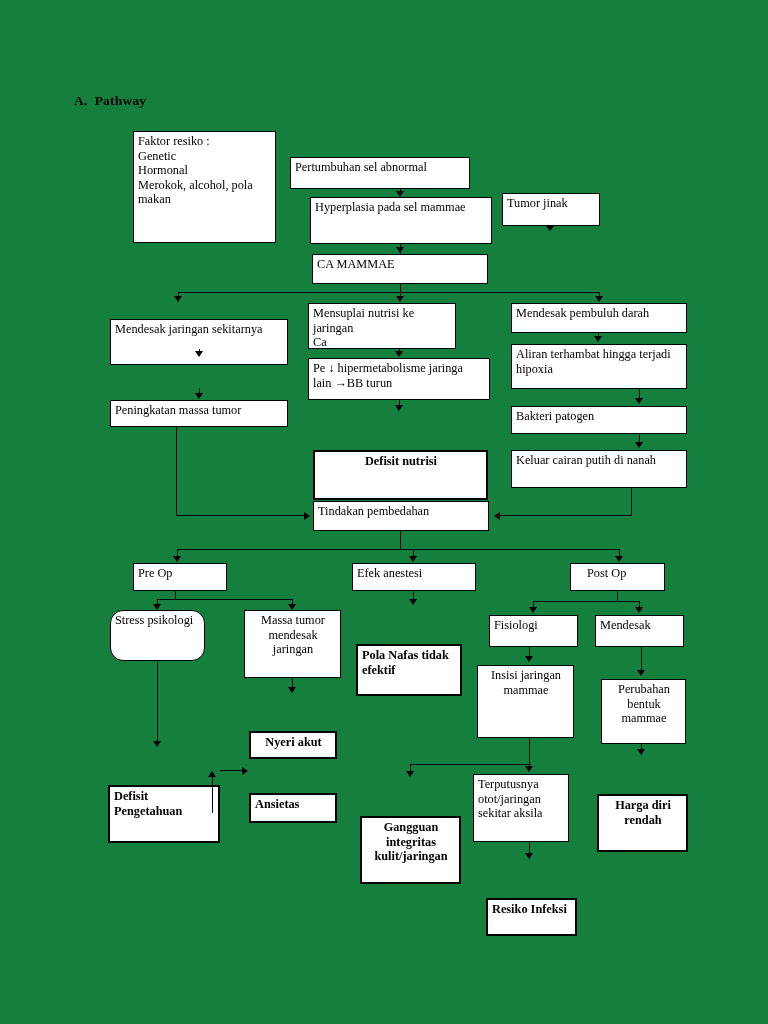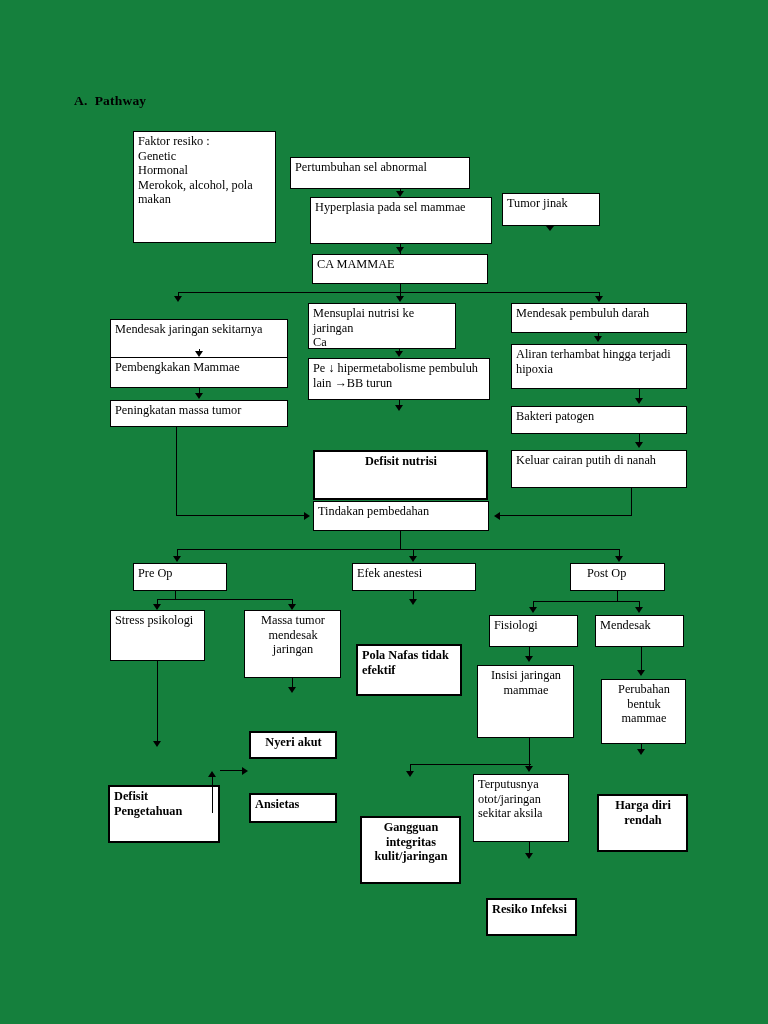--- a/index.html
+++ b/index.html
@@ -123,26 +123,23 @@
 
   <div class="node" style="left:308px; top:303px; width:148px; height:46px;">
     <span class="txt">Mensuplai nutrisi ke jaringan
 Ca</span>
   </div>
 
   <div class="node" style="left:511px; top:303px; width:176px; height:30px;">
     <span class="txt">Mendesak pembuluh darah</span>
   </div>
 
-  <div class="node" style="left:110px; top:357px; width:178px; height:31px;">
-    <span class="txt">Pembengkakan Mammae</span>
-  </div>
 
   <div class="node" style="left:308px; top:358px; width:182px; height:42px;">
-    <span class="txt">Pe ↓ hipermetabolisme pembuluh
+    <span class="txt">Pe ↓ hipermetabolisme jaringa
 lain →BB turun</span>
   </div>
 
   <div class="node" style="left:511px; top:344px; width:176px; height:45px;">
     <span class="txt">Aliran terhambat hingga terjadi
 hipoxia</span>
   </div>
 
   <div class="node" style="left:110px; top:400px; width:178px; height:27px;">
     <span class="txt">Peningkatan massa tumor</span>
@@ -169,21 +166,21 @@
   </div>
 
   <div class="node" style="left:352px; top:563px; width:124px; height:28px;">
     <span class="txt">Efek anestesi</span>
   </div>
 
   <div class="node" style="left:570px; top:563px; width:95px; height:28px;padding-left:16px;">
     <span class="txt">Post Op</span>
   </div>
 
-  <div class="node" style="left:110px; top:610px; width:95px; height:51px;">
+  <div class="node" style="left:110px; top:610px; width:95px; height:51px;border-radius:13px;">
     <span class="txt">Stress psikologi</span>
   </div>
 
   <div class="node center" style="left:244px; top:610px; width:97px; height:68px;">
     <span class="txt">Massa tumor
 mendesak
 jaringan</span>
   </div>
 
   <div class="node bold" style="left:356px; top:607px; width:106px; height:52px;">

